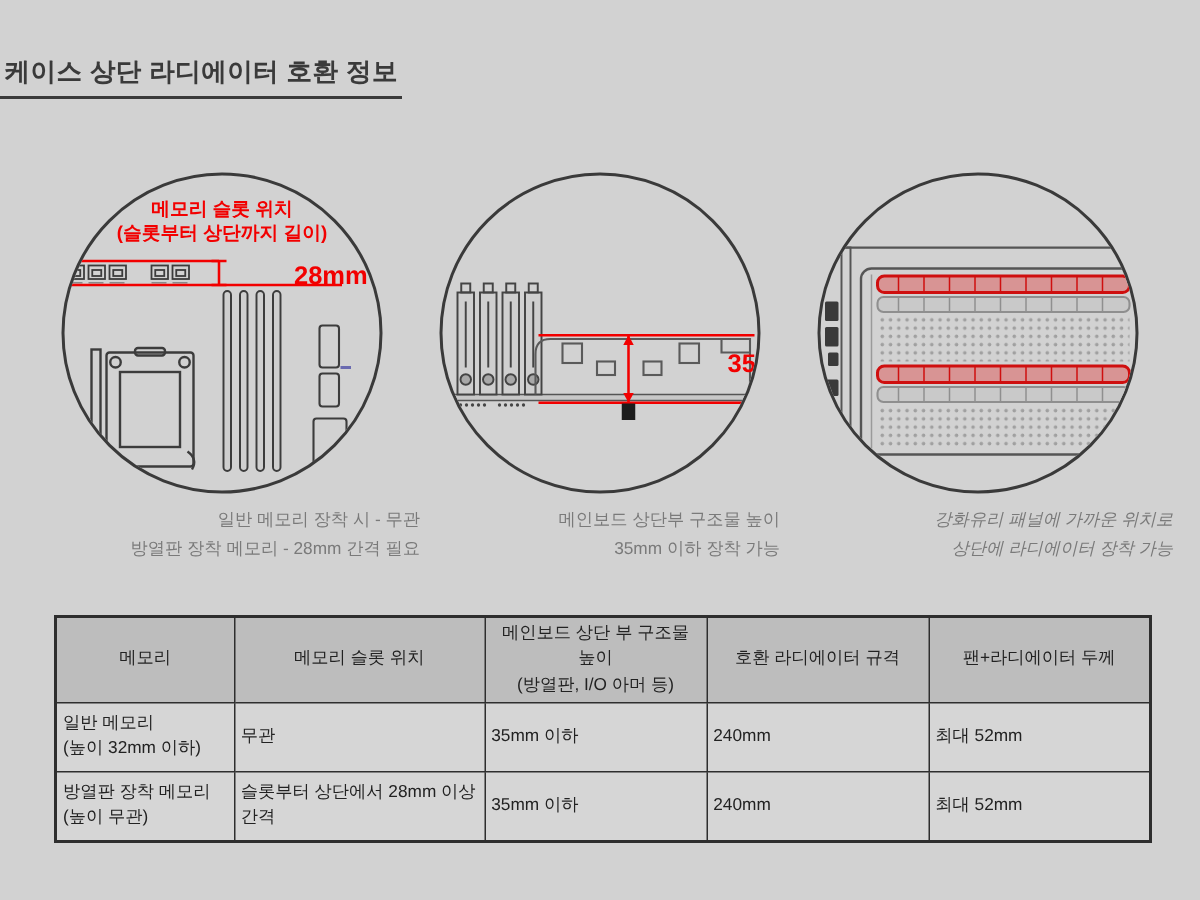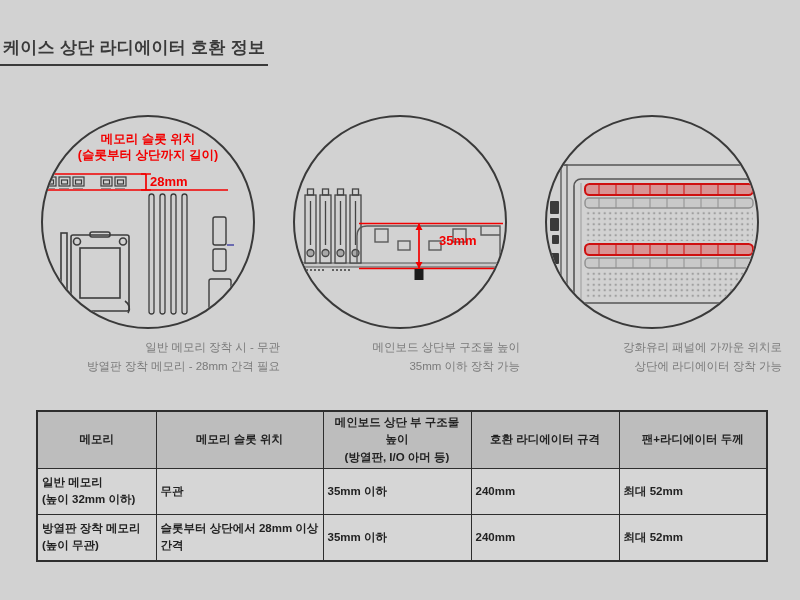--- a/index.html
+++ b/index.html
@@ -18,35 +18,35 @@
   .fig-circle{
     position:absolute;width:210px;height:210px;border:2px solid #3a3a3a;
     border-radius:50%;overflow:hidden;background:#d2d2d2;
   }
   .fig-circle svg{position:absolute;left:0;top:0;width:210px;height:210px;}
   .fig-label{
     position:absolute;left:0;width:100%;text-align:center;color:#f20000;
     font-weight:bold;font-size:12.5px;line-height:1.3;z-index:3;
   }
   .dim{
-    position:absolute;color:#f20000;font-weight:bold;font-size:13px;z-index:3;
+    position:absolute;color:#f20000;font-weight:bold;font-size:17px;z-index:3;margin-left:46px;
   }
   .caption{
     position:absolute;top:338px;text-align:right;font-size:11.5px;
     color:#7a7a7a;line-height:1.65;
   }
   
   .spec-table{
     position:absolute;top:410px;left:36px;width:730px;
     border-collapse:collapse;table-layout:fixed;
     border:2px solid #2e2e2e;
   }
   .spec-table th,.spec-table td{
     border:1px solid #2e2e2e;vertical-align:middle;
-    font-size:11.5px;color:#222;font-weight:bold;line-height:1.5;
+    font-size:11.5px;color:#222;font-weight:normal;line-height:1.5;
     padding:2px 4px;white-space:pre-line;
   }
   .spec-table th{height:42px;background:#bdbdbd;}
   .spec-table td{height:41px;background:#d6d6d6;}
 </style>
 </head>
 <body>
 
 <div class="page">
 
@@ -207,21 +207,21 @@
         <rect x="38" y="141" width="168" height="10" rx="4" fill="#c9c9c9" stroke="#8f8f8f" stroke-width="1.4"></rect>
         <path d="M52,141 V151 M69,141 V151 M86,141 V151 M103,141 V151 M120,141 V151 M137,141 V151 M154,141 V151 M171,141 V151 M188,141 V151" stroke="#8f8f8f" stroke-width="1"></path>
       </g>
     </svg>
   </div>
 
   <div class="caption pre" style="left:18px;width:262px;">일반 메모리 장착 시 - 무관
 방열판 장착 메모리 - 28mm 간격 필요</div>
   <div class="caption pre" style="left:280px;width:240px;">메인보드 상단부 구조물 높이
 35mm 이하 장착 가능</div>
-  <div class="caption pre" style="left:522px;width:260px;">강화유리 패널에 가까운 위치로
+  <div class="caption pre" style="left:522px;width:260px;font-style:italic;">강화유리 패널에 가까운 위치로
 상단에 라디에이터 장착 가능</div>
 
   <table class="spec-table">
     <colgroup>
       <col style="width:119px">
         <col style="width:167px">
         <col style="width:148px">
       <col style="width:148px">
         <col style="width:148px">
     </colgroup>

